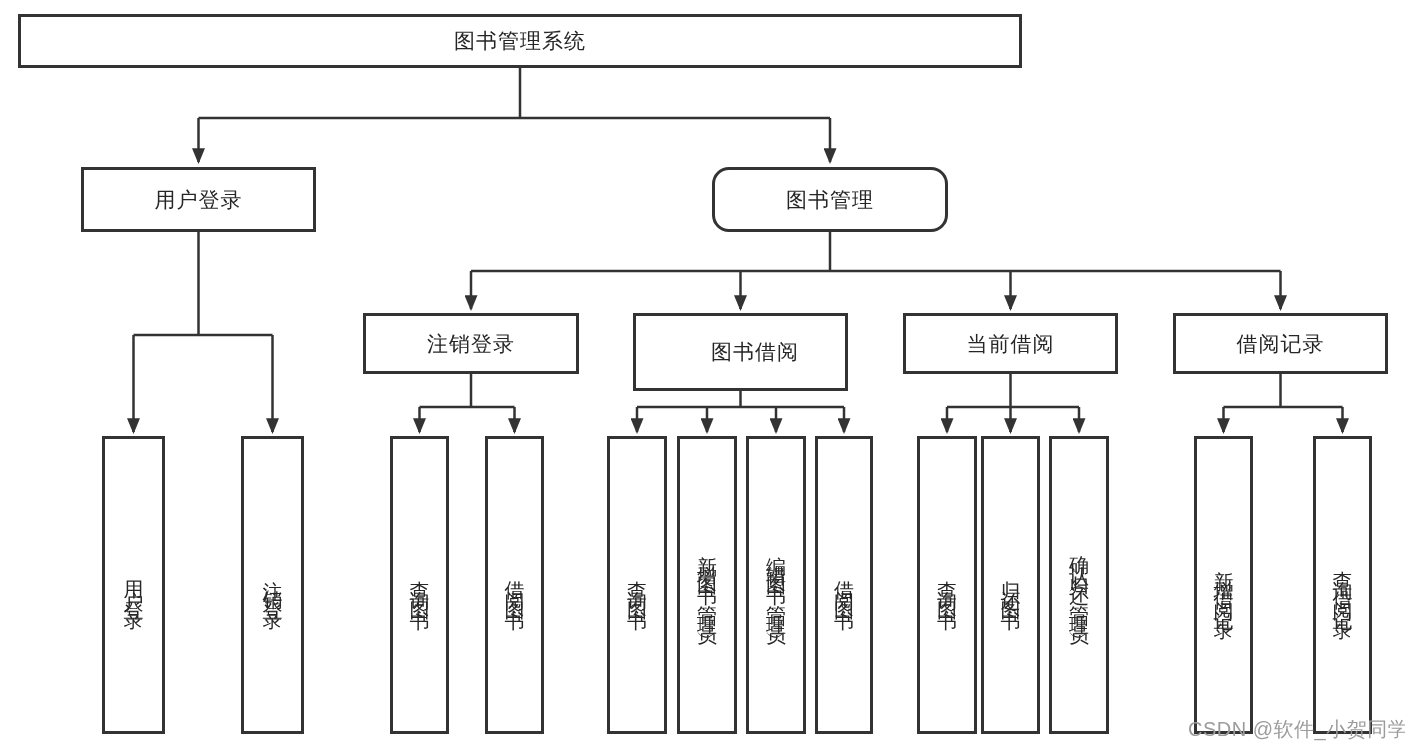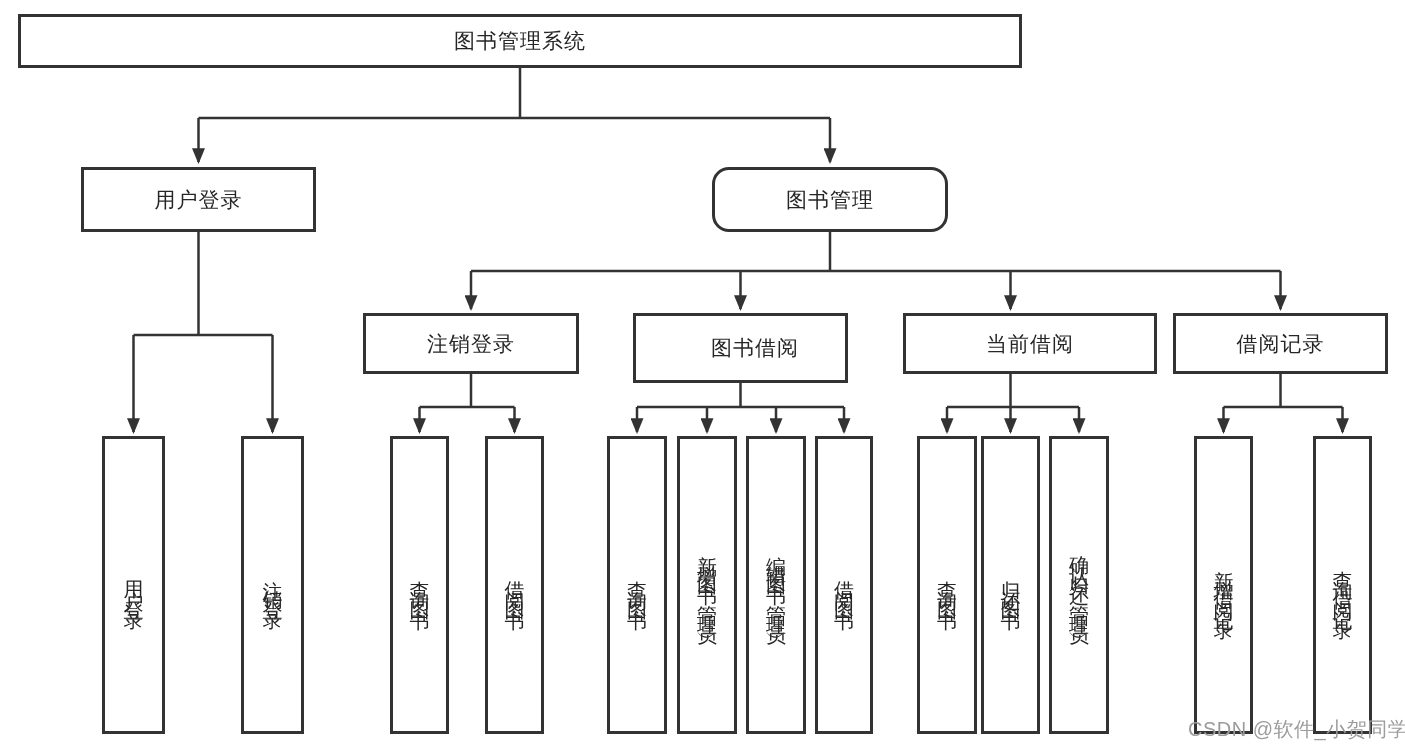--- a/index.html
+++ b/index.html
@@ -98,22 +98,22 @@
     <line x1="1223.5" y1="407" x2="1223.5" y2="432" marker-end="url(#arrow)"></line>
     <line x1="1342.5" y1="407" x2="1342.5" y2="432" marker-end="url(#arrow)"></line>
   </svg>
 
   <div class="node" style="left:18px;top:14px;width:1004px;height:54px;">图书管理系统</div>
 
   <div class="node" style="left:81px;top:167px;width:235px;height:65px;">用户登录</div>
   <div class="node" style="left:712px;top:167px;width:236px;height:65px;border-radius:17px;">图书管理</div>
 
   <div class="node" style="left:363px;top:313px;width:216px;height:61px;">注销登录</div>
-  <div class="node" style="left:633px;top:313px;width:215px;height:70px;padding-left:29px;">图书借阅</div>
-  <div class="node" style="left:903px;top:313px;width:254px;height:61px;">当前借阅</div>
+  <div class="node" style="left:633px;top:313px;width:215px;height:78px;padding-left:29px;">图书借阅</div>
+  <div class="node" style="left:903px;top:313px;width:215px;height:61px;">当前借阅</div>
   <div class="node" style="left:1173px;top:313px;width:215px;height:61px;">借阅记录</div>
 
   <div class="node leaf" style="left:102px;top:436px;width:63px;height:298px;">
     <span>用户登录</span>
   </div>
   <div class="node leaf" style="left:241px;top:436px;width:63px;height:298px;">
     <span>注销登录</span>
   </div>
 
   <div class="node leaf" style="left:390px;top:436px;width:59px;height:298px;">

